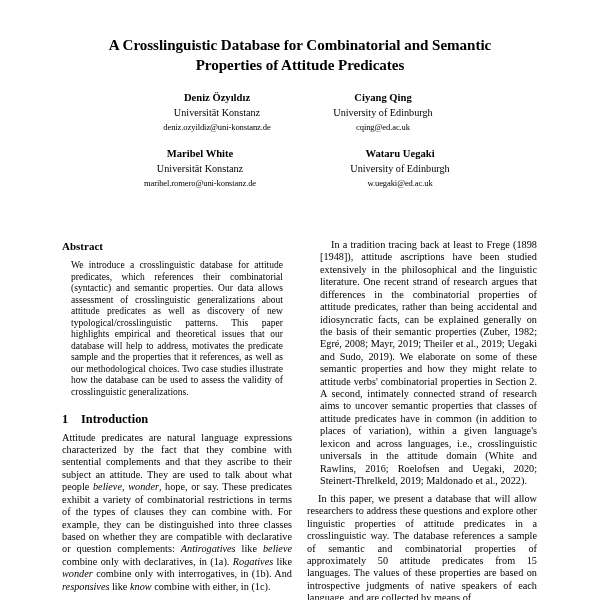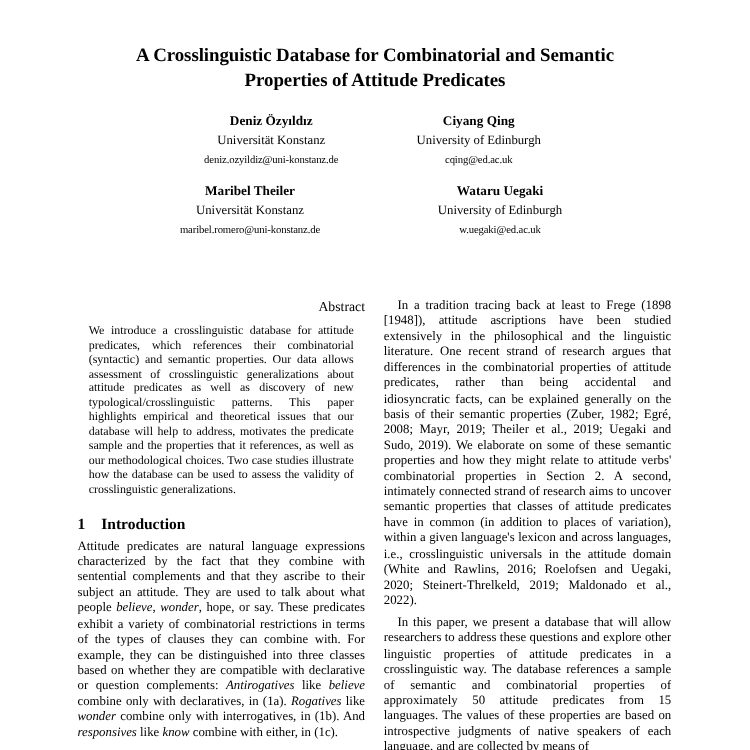--- a/index.html
+++ b/index.html
@@ -95,23 +95,23 @@
     width: 230px;
     height: 397px;
     overflow: hidden;
   }
   .col-left  { left: 62px; }
   .col-right { left: 307px; }
 
   
   .abstract-heading {
     font-family: "Liberation Serif", serif;
-    font-weight: normal;
+    font-weight: bold;
     font-size: 11px;
-    text-align: right;
+    text-align: left;
     line-height: 14px;
     margin: 0 0 6px 0;
   }
   .abstract-body {
     margin: 0 9px 0 9px;
   }
   .abstract-body p {
     margin: 0;
     font-size: 9.55px;
     line-height: 11.55px;
@@ -143,20 +143,21 @@
     text-align: justify;
     text-justify: inter-word;
     hyphens: manual;
   }
   .body-par + .body-par {
     text-indent: 11px;
     margin-top: 5.5px;
   }
   .col-right .body-par:first-child {
     text-indent: 11px;
+    margin-left: 13px;
   }
 
   i, .it { }
 </style>
 </head>
 <body>
 
 <div class="page">
 
   <div class="title-block">
@@ -173,21 +174,21 @@
       </div>
       <div class="author">
         <div class="author-name">Ciyang Qing</div>
         <div class="author-affil">University of Edinburgh</div>
         <div class="author-email">cqing@ed.ac.uk</div>
       </div>
     </div>
 
     <div class="author-row row-2">
       <div class="author">
-        <div class="author-name">Maribel Theiler</div>
+        <div class="author-name">Maribel White</div>
         <div class="author-affil">Universität Konstanz</div>
         <div class="author-email">maribel.romero@uni-konstanz.de</div>
       </div>
       <div class="author">
         <div class="author-name">Wataru Uegaki</div>
         <div class="author-affil">University of Edinburgh</div>
         <div class="author-email">w.uegaki@ed.ac.uk</div>
       </div>
     </div>
 

